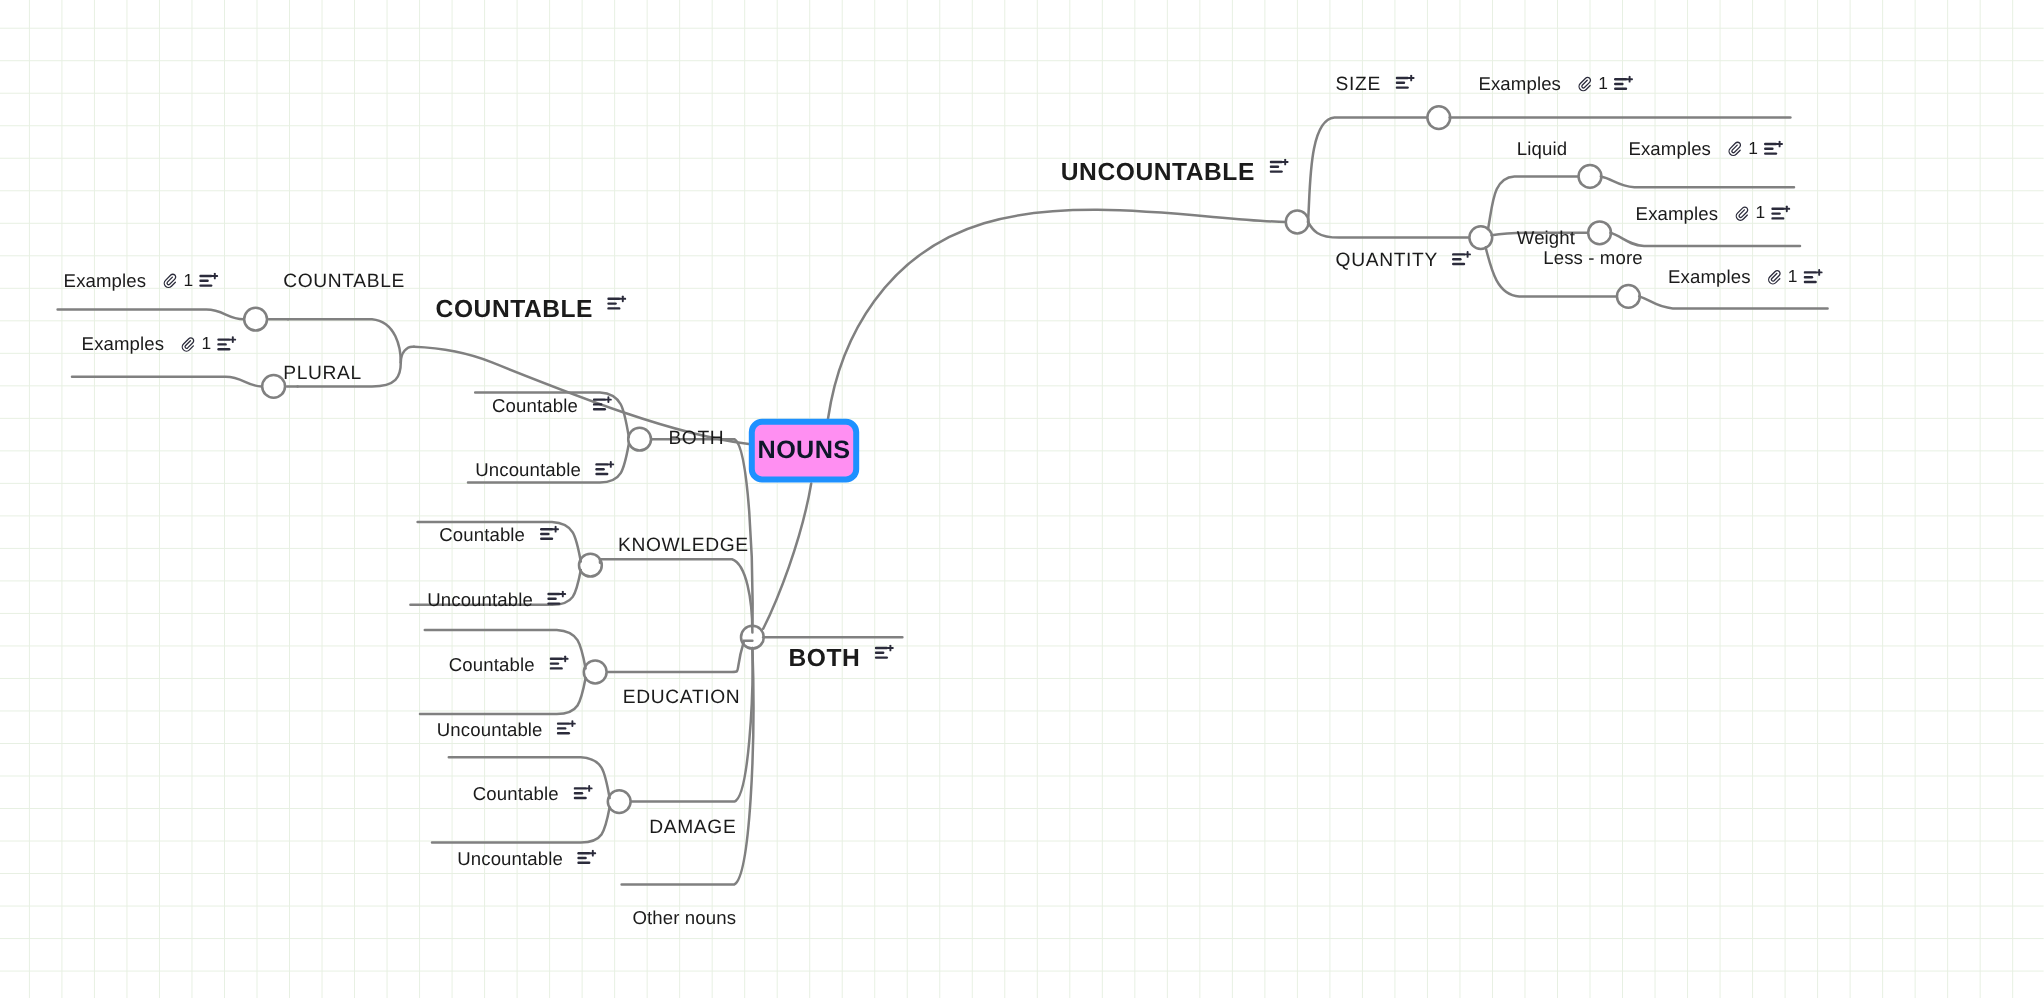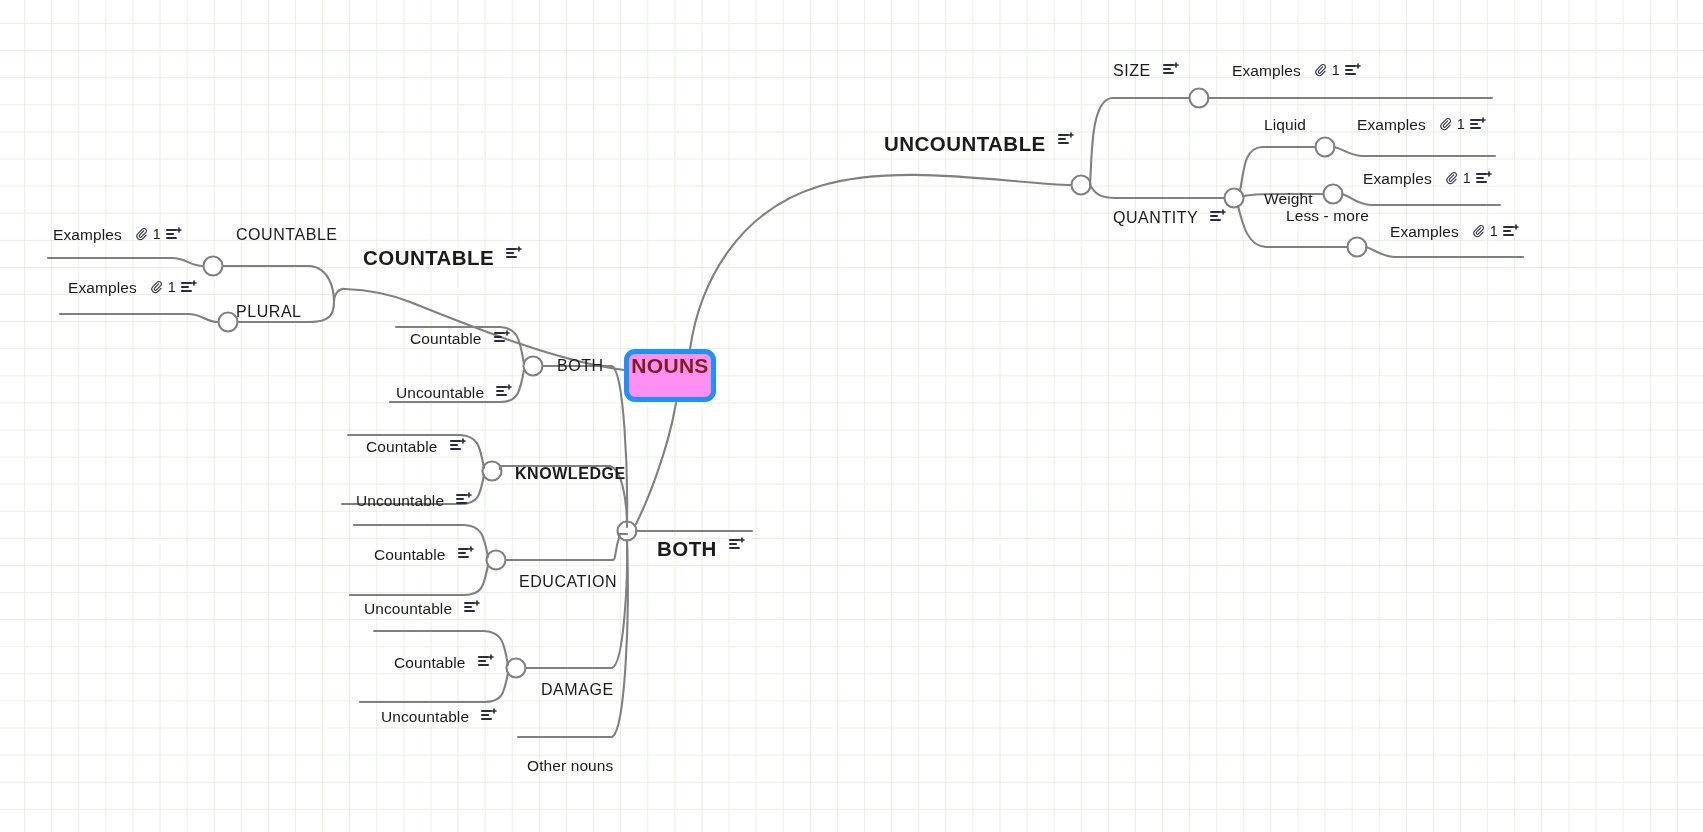--- a/index.html
+++ b/index.html
@@ -41,22 +41,22 @@
 
   
   #nouns-node{
     position:absolute;
     left:624px;top:349px;
     width:92px;height:53px;
     border-radius:11px;
     background:#ff8ff2;
     border:5px solid #1e90ff;
     box-sizing:border-box;
-    display:flex;justify-content:center;
-    font-size:21px;font-weight:700;color:#7f1d1d;letter-spacing:.3px;
+    display:flex;align-items:center;justify-content:center;
+    font-size:21px;font-weight:700;color:#0f172a;letter-spacing:.3px;
   }
 </style>
 </head>
 <body>
 
 <div id="canvas">
 
   <svg class="wires" viewBox="0 0 1703 832">
 
     <path class="wire" d="M624,370 C560,362 480,330 410,302 C390,294 370,290 345,289"></path>
@@ -386,21 +386,21 @@
             <rect x="0" y="2" width="11" height="2" rx="1"></rect>
             <rect x="0" y="6" width="8" height="2" rx="1"></rect>
             <rect x="0" y="10" width="11" height="2" rx="1"></rect>
             <rect x="12.2" y="0.2" width="1.6" height="5.6" rx=".7"></rect>
             <rect x="10.2" y="2.2" width="5.6" height="1.6" rx=".7"></rect>
           </g>
         </svg>
     </span>
   </div>
 
-  <div class="lbl cap" style="left:515px;top:474px;font-weight:bold;">
+  <div class="lbl cap" style="left:515px;top:455px;">
     <span>KNOWLEDGE</span>
   </div>
   <div class="lbl small" style="left:366px;top:447px;">
     <span>Countable</span>
     <span class="icons">
       <svg class="ic" width="17" height="15" viewBox="0 0 17 15">
           <g fill="#2b2b3b">
             <rect x="0" y="2" width="11" height="2" rx="1"></rect>
             <rect x="0" y="6" width="8" height="2" rx="1"></rect>
             <rect x="0" y="10" width="11" height="2" rx="1"></rect>

